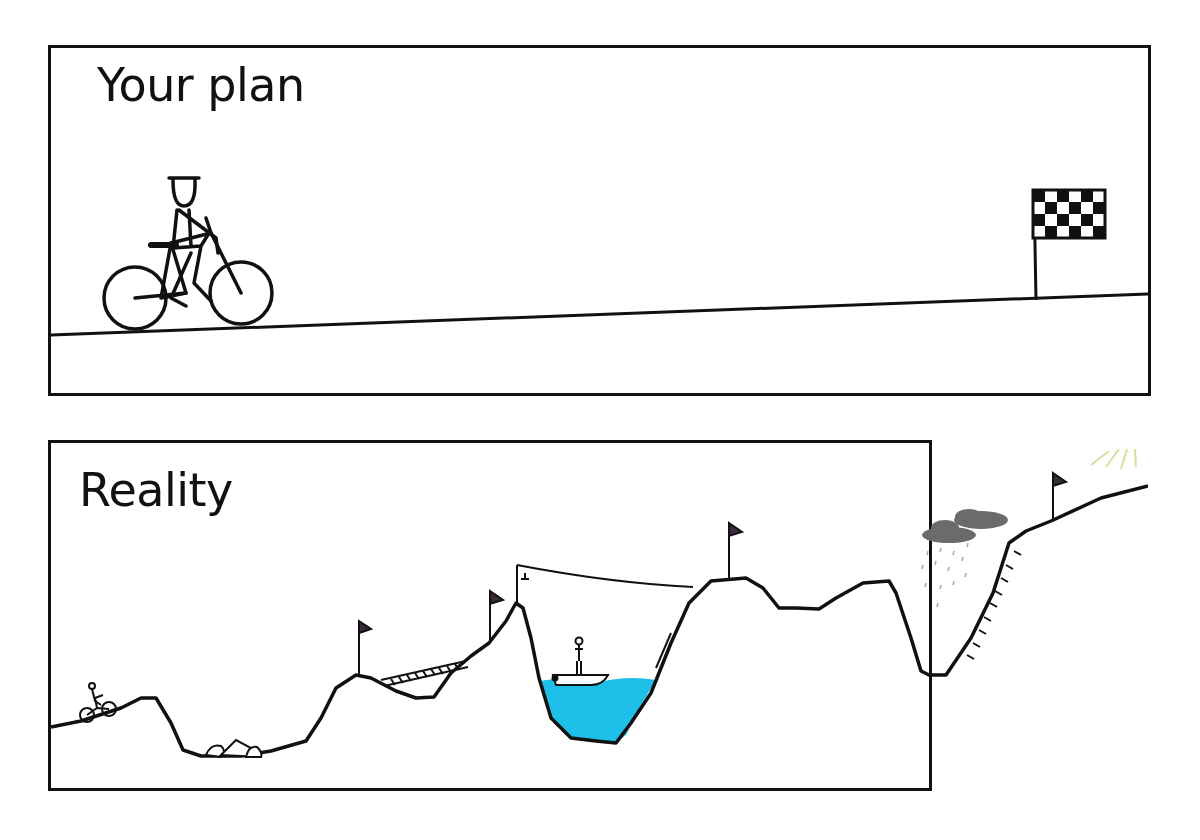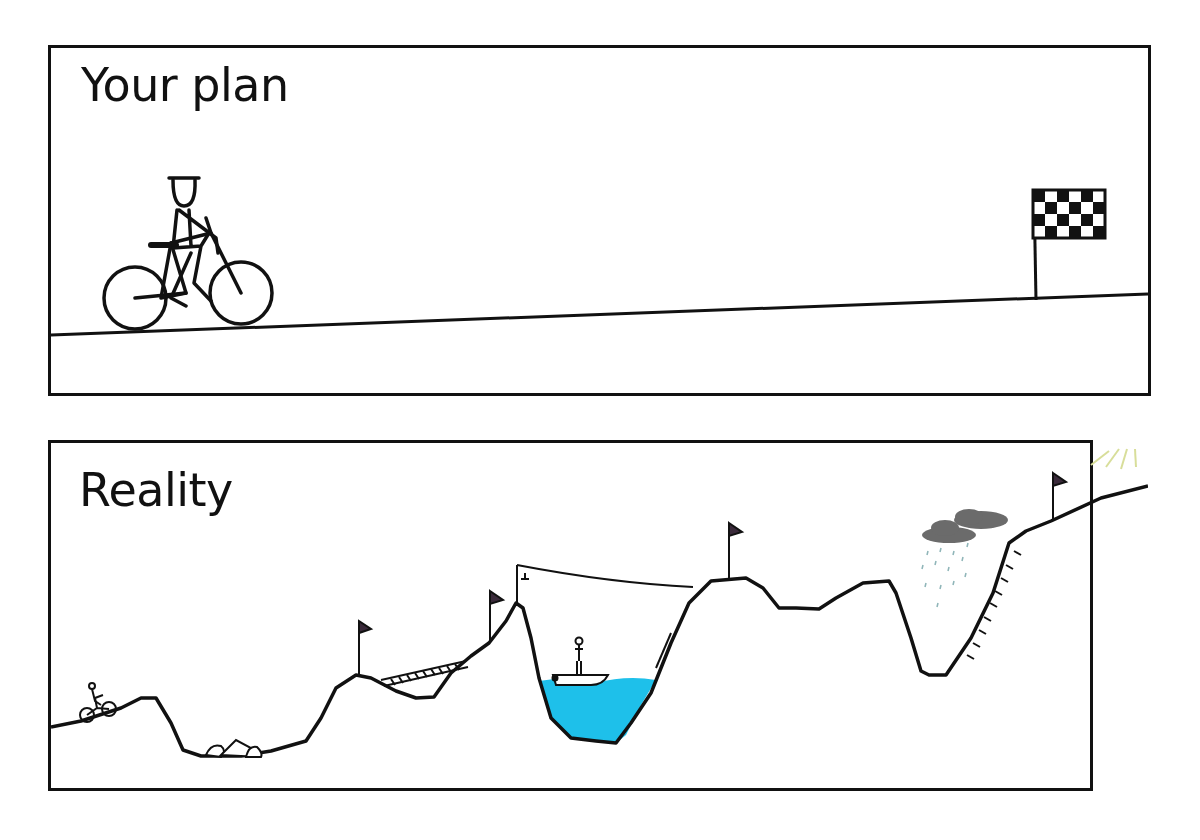--- a/index.html
+++ b/index.html
@@ -1,21 +1,21 @@
 <!DOCTYPE html>
 <html><head>
 <meta charset="utf-8">
 <style>
   html, body { margin: 0; padding: 0; background: #ffffff; }
   body { width: 1200px; height: 840px; position: relative; overflow: hidden; font-family: "DejaVu Sans", sans-serif; }
   .panel { position: absolute; border: 3px solid #111; box-sizing: border-box; background: #fff; }
   #panel-plan { left: 48px; top: 45px; width: 1103px; height: 351px; }
-  #panel-reality { left: 48px; top: 440px; width: 1045px; height: 351px; }
+  #panel-reality { left: 48px; top: 440px; width: 884px; height: 351px; }
   .panel-title { position: absolute; font-family: "DejaVu Sans", sans-serif; font-size: 46px; color: #111; letter-spacing: -0.5px; }
-  #panel-plan .panel-title { left: 30px; top: 10px; }
+  #panel-plan .panel-title { left: 46px; top: 10px; }
   #panel-reality .panel-title { left: 28px; top: 20px; }
   svg.scene { position: absolute; left: 0; top: 0; }
 </style>
 </head>
 <body>
 
 <div class="panel" id="panel-plan">
   <div class="panel-title">Your plan</div>
   <svg class="scene" width="1097" height="345" viewBox="0 0 1097 345">
 

